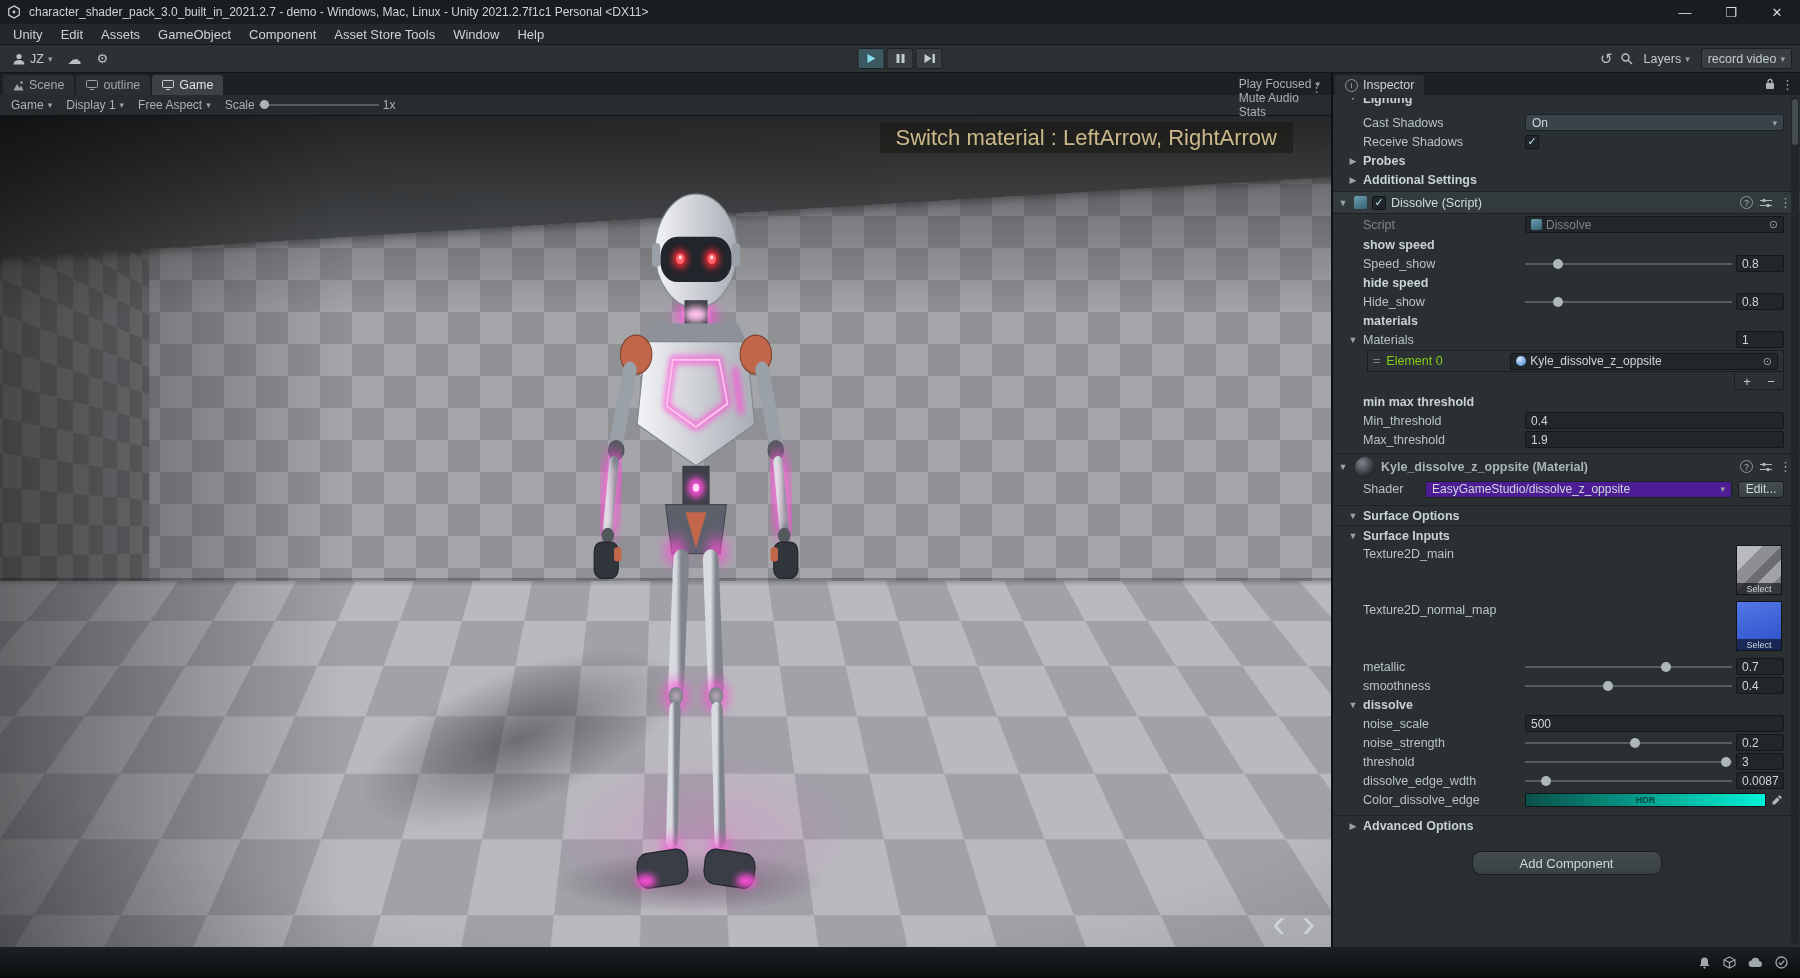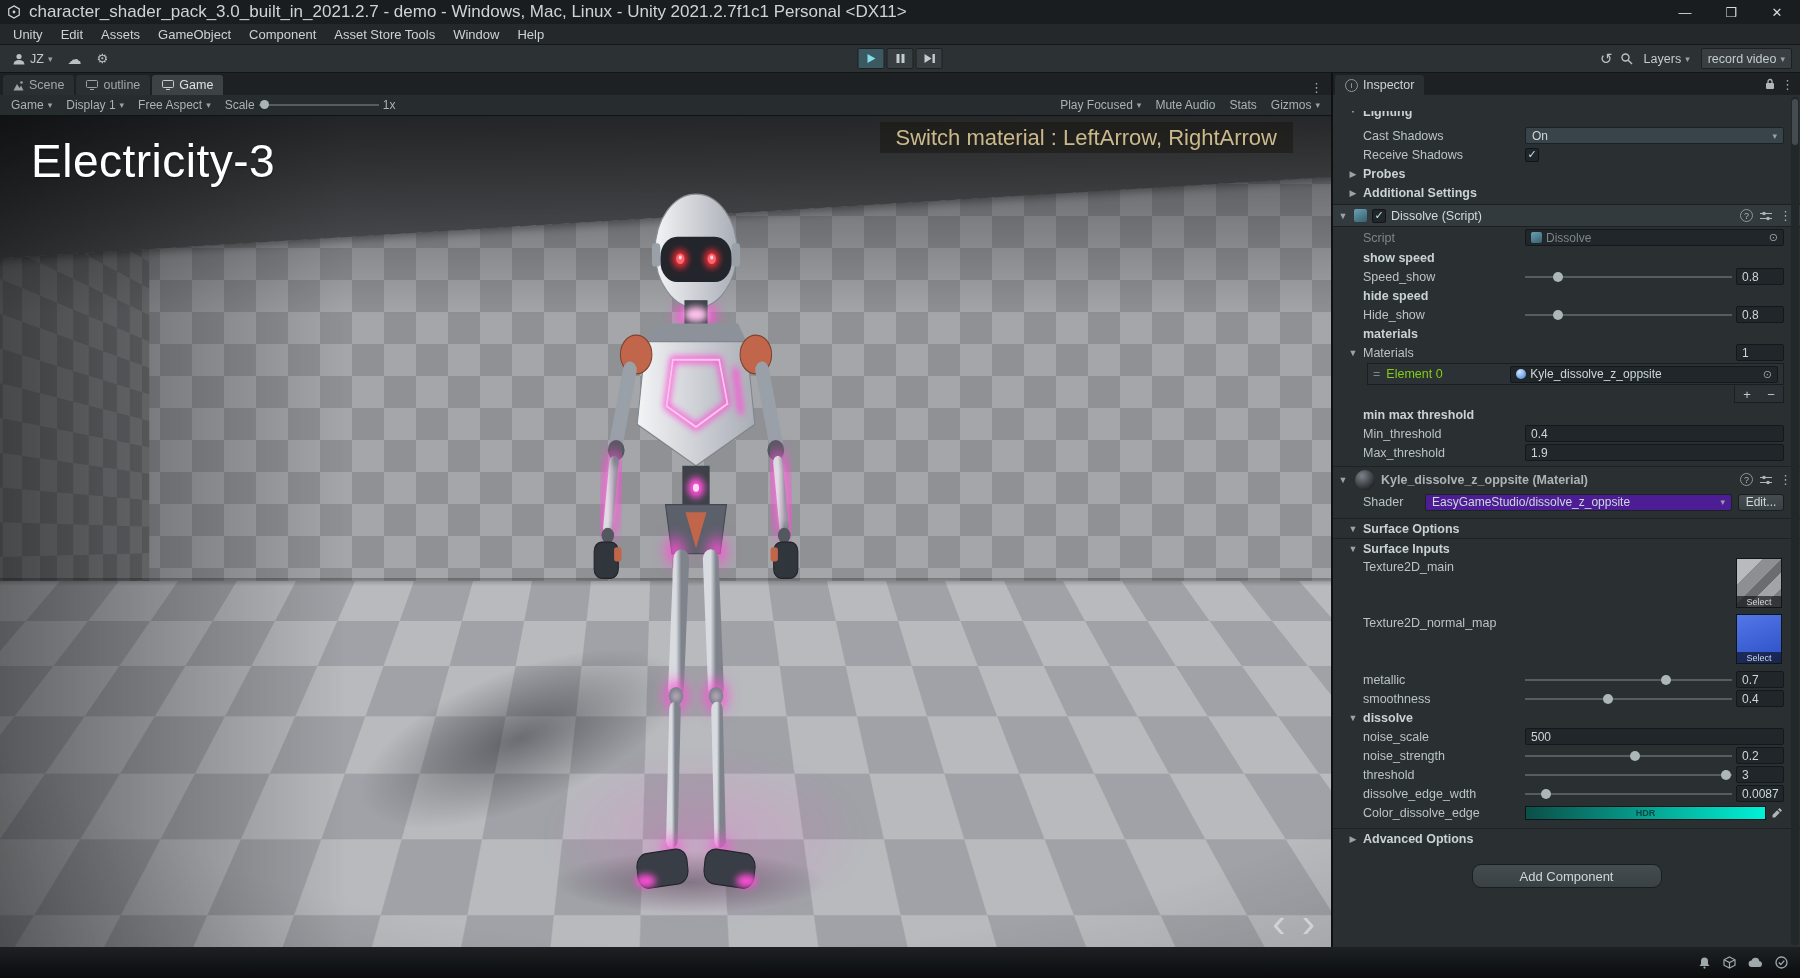--- a/index.html
+++ b/index.html
@@ -2,21 +2,21 @@
 <html><head>
 <meta charset="utf-8">
 <style>
   * { margin:0; padding:0; box-sizing:border-box; }
   html,body { width:1800px; height:978px; overflow:hidden; background:#000;
     font-family:"Liberation Sans","DejaVu Sans",sans-serif; }
   .app { width:1800px; height:978px; display:flex; flex-direction:column; background:#262b2d; color:#c3cccf; }
 
   
   .titlebar { height:24px; flex:none; background:#1a1d1f; display:flex; align-items:center; padding-left:7px; gap:8px; }
-  .titlebar .title { font-size:17px; color:#ced4d6; white-space:nowrap; }
+  .titlebar .title { font-size:12px; color:#ced4d6; white-space:nowrap; }
   .win-controls { margin-left:auto; display:flex; height:100%; }
   .win-btn { width:46px; display:flex; align-items:center; justify-content:center; color:#d6dadc; font-size:13px; }
 
   
   .menubar { height:21px; flex:none; background:#24282a; border-bottom:1px solid #141718; display:flex; align-items:center; padding-left:4px; }
   .menu-item { padding:0 9px; font-size:13px; color:#ccd3d5; }
 
   
   .toolbar { height:28px; flex:none; background:#2c3134; border-bottom:1px solid #121516; display:flex; align-items:center; padding:0 8px; position:relative; }
   .tb-left,.tb-right { display:flex; align-items:center; gap:7px; }
@@ -35,21 +35,21 @@
   .tabbar { height:22px; flex:none; background:#1d2123; display:flex; align-items:flex-end; padding-left:3px; }
   .tab { height:20px; display:flex; align-items:center; gap:5px; padding:0 10px; font-size:12.5px; color:#9fa8ab;
     background:#2a2f31; margin-right:2px; border-radius:3px 3px 0 0; }
   .tab.active { background:#3d4245; color:#dbe1e3; }
   .tabbar-space { flex:1; }
   .kebab { color:#9fa8ab; font-size:13px; padding:0 8px; }
 
   .gamebar { height:21px; flex:none; background:#272c2e; border-bottom:1px solid #101314; display:flex; align-items:center;
     font-size:12px; color:#a9b2b5; padding:0 4px; }
   .gt-item { display:flex; align-items:center; gap:4px; padding:0 7px; height:100%; white-space:nowrap; }
-  .gt-right { margin-left:auto; display:flex; }
+  .gt-right { margin-left:auto; display:flex;flex-direction:column; }
   .mini-slider { position:relative; width:120px; height:14px; }
   .mini-slider .track { position:absolute; left:0; right:0; top:6px; height:2px; background:#565d60; }
   .mini-slider .handle { position:absolute; top:2px; width:9px; height:9px; border-radius:50%; background:#aab3b6; margin-left:-4px; }
 
   
   .viewport { flex:1; position:relative; overflow:hidden; background:#3a3d3f; }
   .checker { background-image:repeating-conic-gradient(#a4a6aa 0% 25%, #8f9195 25% 50%); }
   .wall-back { position:absolute; left:0; right:0; top:-60px; height:530px; background-size:64px 64px; }
   .wall-left { position:absolute; top:-150px; left:-40px; width:430px; height:1150px; transform-origin:0 50%;
     transform:perspective(850px) rotateY(52deg); background-size:74px 74px; filter:brightness(.8); }
@@ -73,21 +73,21 @@
     background:rgba(24,21,16,.55); color:#ccb98b; font-size:22px; white-space:nowrap; }
   .vp-nav { position:absolute; right:16px; bottom:6px; display:flex; gap:16px; color:#ced3d6; font-size:40px; line-height:36px; }
   .vp-nav span { cursor:default; }
 
   
   .inspector { flex:1; display:flex; flex-direction:column; background:#2a2f32; font-size:12.5px; position:relative; }
   .insp-tabbar { height:22px; flex:none; background:#1d2123; display:flex; align-items:flex-end; }
   .insp-tab { height:20px; background:#2a2f32; display:flex; align-items:center; gap:5px; padding:0 10px; color:#ccd3d5;
     border-radius:3px 3px 0 0; margin-left:2px; font-size:12.5px; }
   .insp-tab-icons { margin-left:auto; display:flex; align-items:center; gap:6px; padding-right:6px; height:100%; }
-  .insp-body { flex:1; overflow:hidden; padding:16px 0 0 0; position:relative; }
+  .insp-body { flex:1; overflow:hidden; padding:3px 0 0 0; position:relative; }
   .scrollbar { position:absolute; right:1px; top:2px; bottom:2px; width:8px; background:#222729; border-radius:4px; }
   .scroll-thumb { position:absolute; top:2px; left:1px; width:6px; height:46px; background:#454c4f; border-radius:3px; }
 
   .irow { display:flex; align-items:center; height:19px; padding:0 16px 0 30px; gap:4px; }
   .ilabel { width:158px; flex:none; color:#b9c3c6; white-space:nowrap; overflow:hidden; }
   .ilabel.dim, .dim { color:#7d8689; }
   .bold { font-weight:bold; color:#c9d2d5; }
   .cutrow { height:15px; overflow:hidden; align-items:flex-start; }
   .cutrow > * { margin-top:-6px; }
   .fold { width:12px; flex:none; font-size:9px; color:#9aa4a7; text-align:center; }
@@ -378,21 +378,20 @@
           <line x1="180" y1="412" x2="183" y2="514" stroke="url(#gLimb)" stroke-width="11" stroke-linecap="round"></line>
           <circle cx="137" cy="520" r="8" fill="#ff4fd8" filter="url(#fG6)"></circle>
             <circle cx="183" cy="520" r="8" fill="#ff4fd8" filter="url(#fG6)"></circle>
           <rect x="104" y="522" width="48" height="27" rx="10" fill="#393d45" stroke="#23262c" transform="rotate(-7 128 535)"></rect>
           <rect x="168" y="522" width="48" height="27" rx="10" fill="#393d45" stroke="#23262c" transform="rotate(7 192 535)"></rect>
           <ellipse cx="112" cy="545" rx="10" ry="5" fill="#ff4fd8" filter="url(#fG3)"></ellipse>
           <ellipse cx="208" cy="545" rx="10" ry="5" fill="#ff4fd8" filter="url(#fG3)"></ellipse>
         </svg>
 
         <div class="vignette"></div>
-        <div class="vp-title">Electricity-3</div>
         <div class="vp-banner">Switch material : LeftArrow, RightArrow</div>
         <div class="vp-nav">
           <span>‹</span>
           <span>›</span>
         </div>
       </div>
     </div>
 
     <div class="inspector">
       <div class="insp-tabbar">

